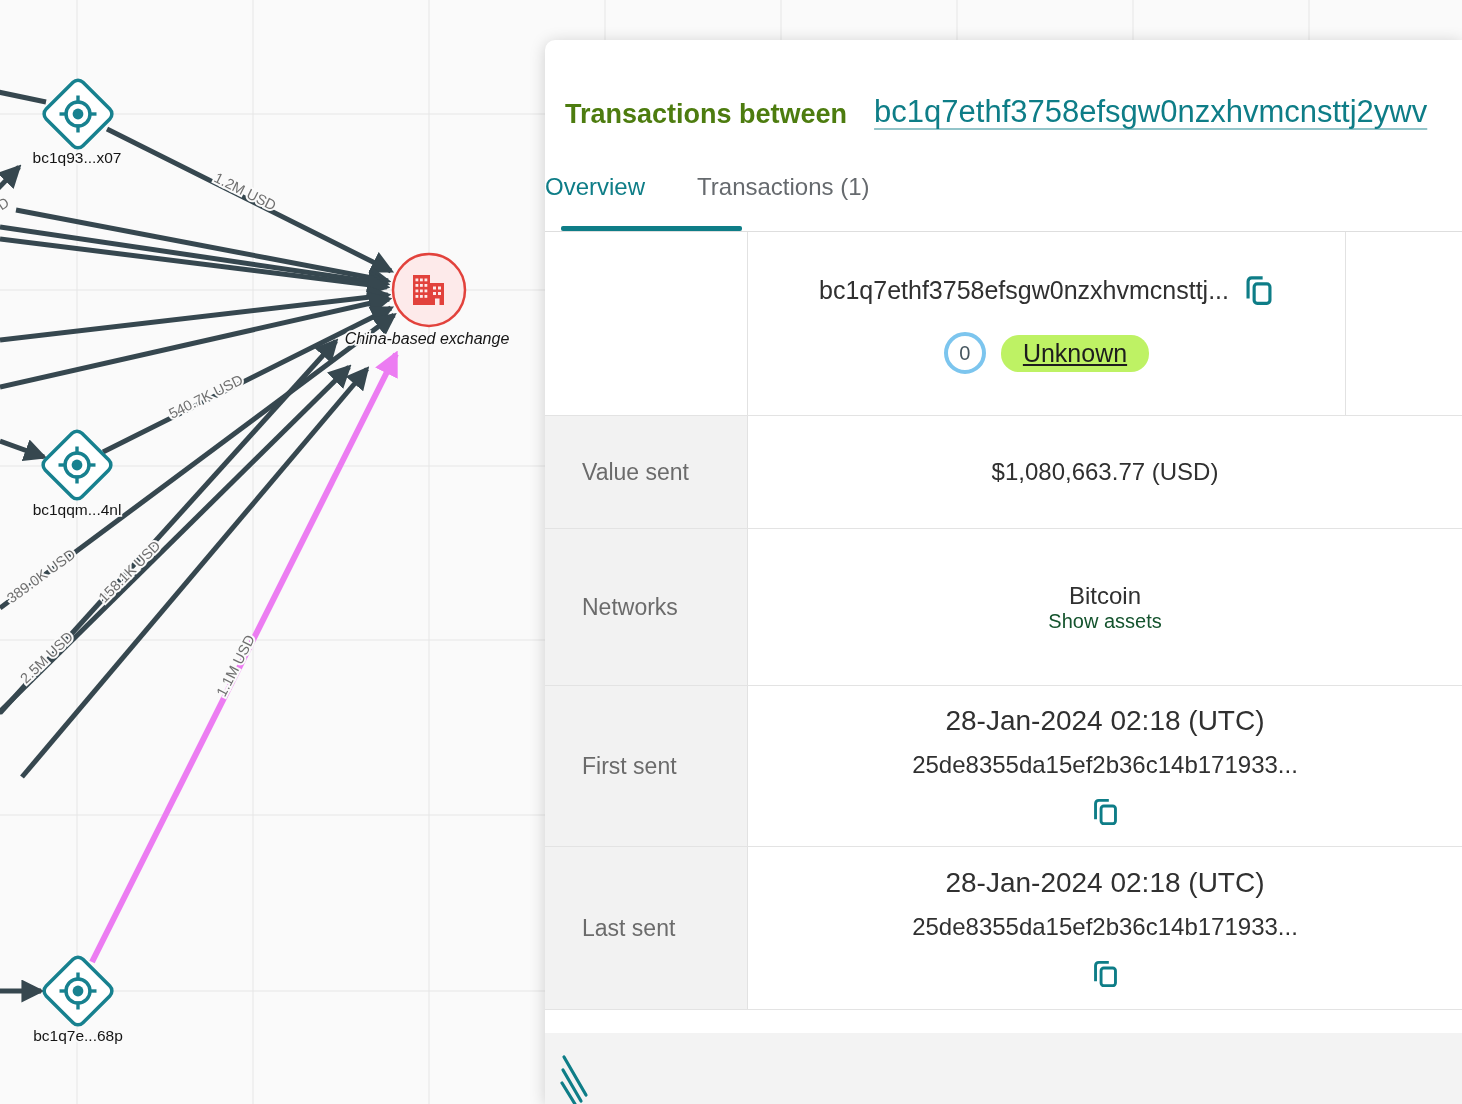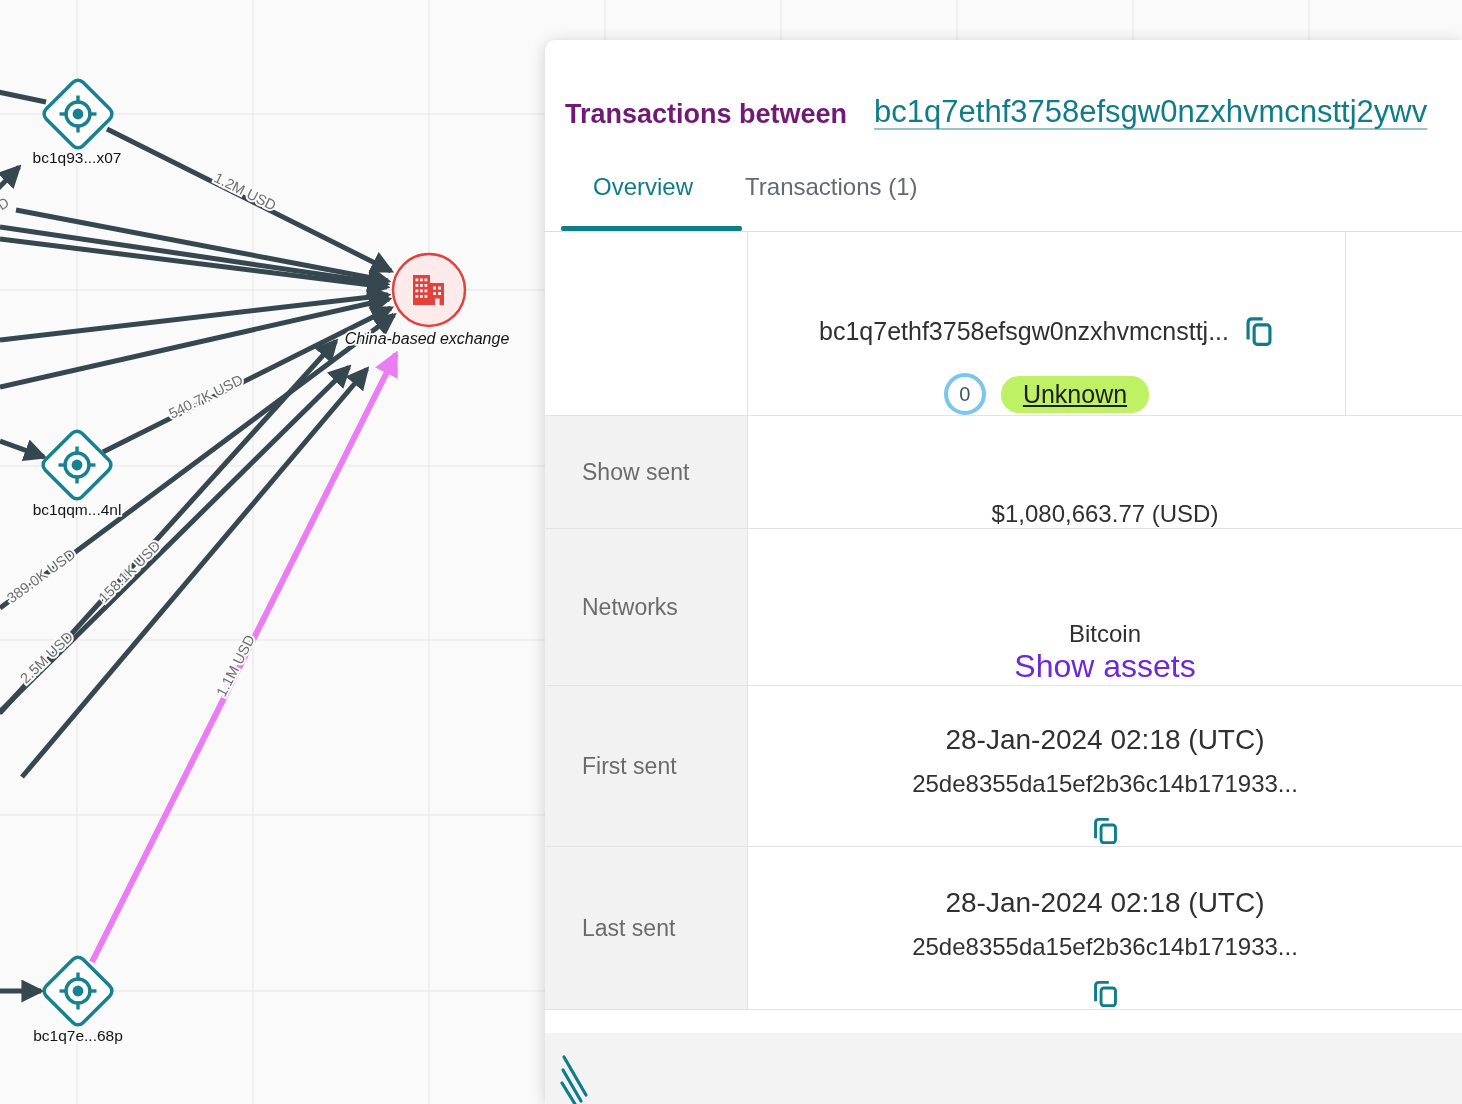--- a/index.html
+++ b/index.html
@@ -25,53 +25,53 @@
   #panel{
     position:absolute;left:545px;top:40px;width:917px;height:1064px;
     background:#ffffff;border-top-left-radius:10px;
     box-shadow:0 2px 16px rgba(0,0,0,.18);overflow:hidden;
   }
   .panel-header{
     position:absolute;left:0;top:0;right:0;height:90px;
     display:flex;align-items:flex-end;padding:0 0 0 20px;
     white-space:nowrap;overflow:hidden;
   }
-  .panel-title{font-size:27px;font-weight:600;color:#701a75;}
+  .panel-title{font-size:27px;font-weight:600;color:#4d7c0f;}
   .panel-title-link{
     font-size:31px;color:#0e7d87;margin-left:27px;text-decoration:underline;
     text-decoration-color:rgba(14,125,135,.45);text-decoration-thickness:2px;
     text-underline-offset:6px;cursor:pointer;
   }
-  .tabs{position:absolute;left:0;top:122px;right:0;height:50px;display:flex;align-items:center;padding-left:48px;}
+  .tabs{position:absolute;left:0;top:122px;right:0;height:50px;display:flex;align-items:center;}
   .tab{font-size:24px;cursor:pointer;}
   .tab.active{color:#0e7d87;}
   .tab.inactive{color:#666a6e;margin-left:52px;}
   .tab-underline{position:absolute;left:16px;top:186px;width:181px;height:5px;background:#0e7d87;border-radius:2px;}
   .tab-border{position:absolute;left:0;top:191px;right:0;height:1px;background:#dedede;}
   .ptable{position:absolute;left:0;top:192px;right:0;}
   .prow{display:flex;border-bottom:1px solid #e3e3e3;box-sizing:border-box;}
   .labelcell{width:203px;box-sizing:border-box;border-right:1px solid #e2e2e2;
     display:flex;align-items:center;padding-left:37px;font-size:23px;color:#6b6b6b;}
   .graycell{background:#f2f2f2;}
-  .contentcell{flex:1;display:flex;flex-direction:column;align-items:center;justify-content:flex-end;}
+  .contentcell{flex:1;display:flex;flex-direction:column;align-items:center;justify-content:center;}
   .rightcell{width:116px;border-left:1px solid #e2e2e2;background:#ffffff;}
   .row-address{height:184px;}
   .row-value{height:113px;}
   .row-networks{height:157px;}
   .row-first{height:161px;}
   .row-last{height:163px;}
   .addr-line{display:flex;align-items:center;gap:15px;}
   .addr-text{font-size:25px;color:#303030;}
   .badge-line{display:flex;align-items:center;gap:15px;margin-top:25px;}
   .badge-circle{width:34px;height:34px;border:4px solid #7cc5ee;border-radius:50%;
     display:flex;align-items:center;justify-content:center;font-size:20px;color:#46565f;background:#fff;}
   .category-pill{background:#bef264;border-radius:18px;padding:4px 22px;font-size:25px;color:#1d1d1d;text-decoration:underline;}
   .value-text{font-size:24px;color:#303030;}
   .net-line{font-size:24px;color:#303030;}
-  .net-link{font-size:32px;color:#6d28d9;cursor:pointer;}
+  .net-link{font-size:20px;color:#14532d;cursor:pointer;}
   .date-text{font-size:28px;color:#303030;}
   .hash-line{display:flex;align-items:center;gap:17px;margin-top:14px;flex-direction:column;}
   .hash-text{font-size:24px;color:#303030;}
   .copy-btn{cursor:pointer;display:flex;}
   .panel-footer{position:absolute;left:0;right:0;bottom:0;height:71px;background:#f3f3f3;}
   .footer-logo{position:absolute;left:12px;top:18px;}
 </style>
 </head>
 <body>
 
@@ -231,21 +231,21 @@
         </div>
         <div class="badge-line">
           <span class="badge-circle">0</span>
           <span class="category-pill">Unknown</span>
         </div>
       </div>
       <div class="rightcell"></div>
     </div>
 
     <div class="prow row-value">
-      <div class="labelcell graycell">Show sent</div>
+      <div class="labelcell graycell">Value sent</div>
       <div class="contentcell">
         <span class="value-text">$1,080,663.77 (USD)</span>
       </div>
     </div>
 
     <div class="prow row-networks">
       <div class="labelcell graycell">Networks</div>
       <div class="contentcell">
         <span class="net-line">Bitcoin</span>
         <span class="net-link">Show assets</span>

